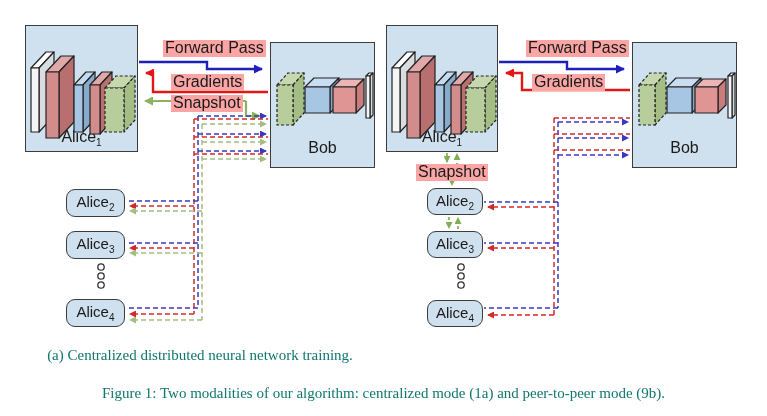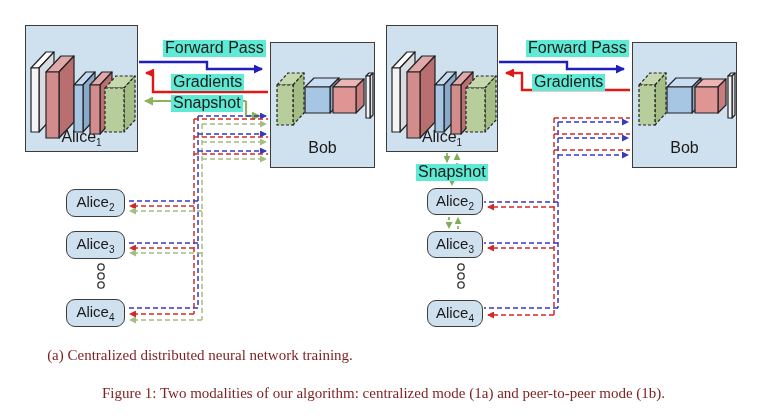--- a/index.html
+++ b/index.html
@@ -3,23 +3,23 @@
 <meta charset="utf-8">
 <style>
   html,body{margin:0;padding:0;background:#ffffff;}
   .figure{position:relative;width:767px;height:416px;background:#ffffff;overflow:hidden;
           font-family:"Liberation Sans",sans-serif;}
   .figure svg{position:absolute;left:0;top:0;}
   .box{position:absolute;background:#cfe0ef;border:1.5px solid #3c3c3c;box-sizing:border-box;}
   .big-label{position:absolute;left:0;right:0;text-align:center;font-size:16px;color:#1a1a1a;}
   .small-box{display:flex;align-items:center;justify-content:center;font-size:15px;color:#1a1a1a;border-radius:9px;}
   .small-box sub, .big-label sub{font-size:10px;}
-  .arrow-label{position:absolute;font-size:16px;color:#1a1a1a;background:#5eead4;
+  .arrow-label{position:absolute;font-size:16px;color:#1a1a1a;background:#fca5a5;
                padding:0 2px;white-space:nowrap;line-height:1.05;}
-  .caption{position:absolute;font-family:"Liberation Serif",serif;font-size:15px;color:#7f1d1d;
+  .caption{position:absolute;font-family:"Liberation Serif",serif;font-size:15px;color:#0f766e;
            text-align:center;white-space:nowrap;}
   .watermark{position:absolute;top:368px;right:10px;font-size:20px;color:#c8c8c8;
              letter-spacing:1px;white-space:nowrap;}
 </style>
 </head>
 <body>
 
 <div class="figure">
 
   <svg width="767" height="416" viewBox="0 0 767 416">
@@ -240,16 +240,16 @@
   </svg>
 
   <div class="arrow-label" style="left:163px;top:40px;">Forward Pass</div>
   <div class="arrow-label" style="left:171px;top:74px;">Gradients</div>
   <div class="arrow-label" style="left:171px;top:95px;">Snapshot</div>
   <div class="arrow-label" style="left:526px;top:40px;">Forward Pass</div>
   <div class="arrow-label" style="left:532px;top:74px;">Gradients</div>
   <div class="arrow-label" style="left:416px;top:164px;">Snapshot</div>
 
   <div class="caption" style="left:10px;top:347px;width:380px;">(a) Centralized distributed neural network training.</div>
-  <div class="caption" style="left:0;top:385px;width:767px;">Figure 1: Two modalities of our algorithm: centralized mode (1a) and peer-to-peer mode (1b).</div>
+  <div class="caption" style="left:0;top:385px;width:767px;">Figure 1: Two modalities of our algorithm: centralized mode (1a) and peer-to-peer mode (9b).</div>
 
 
 </div>
 
 </body></html>

